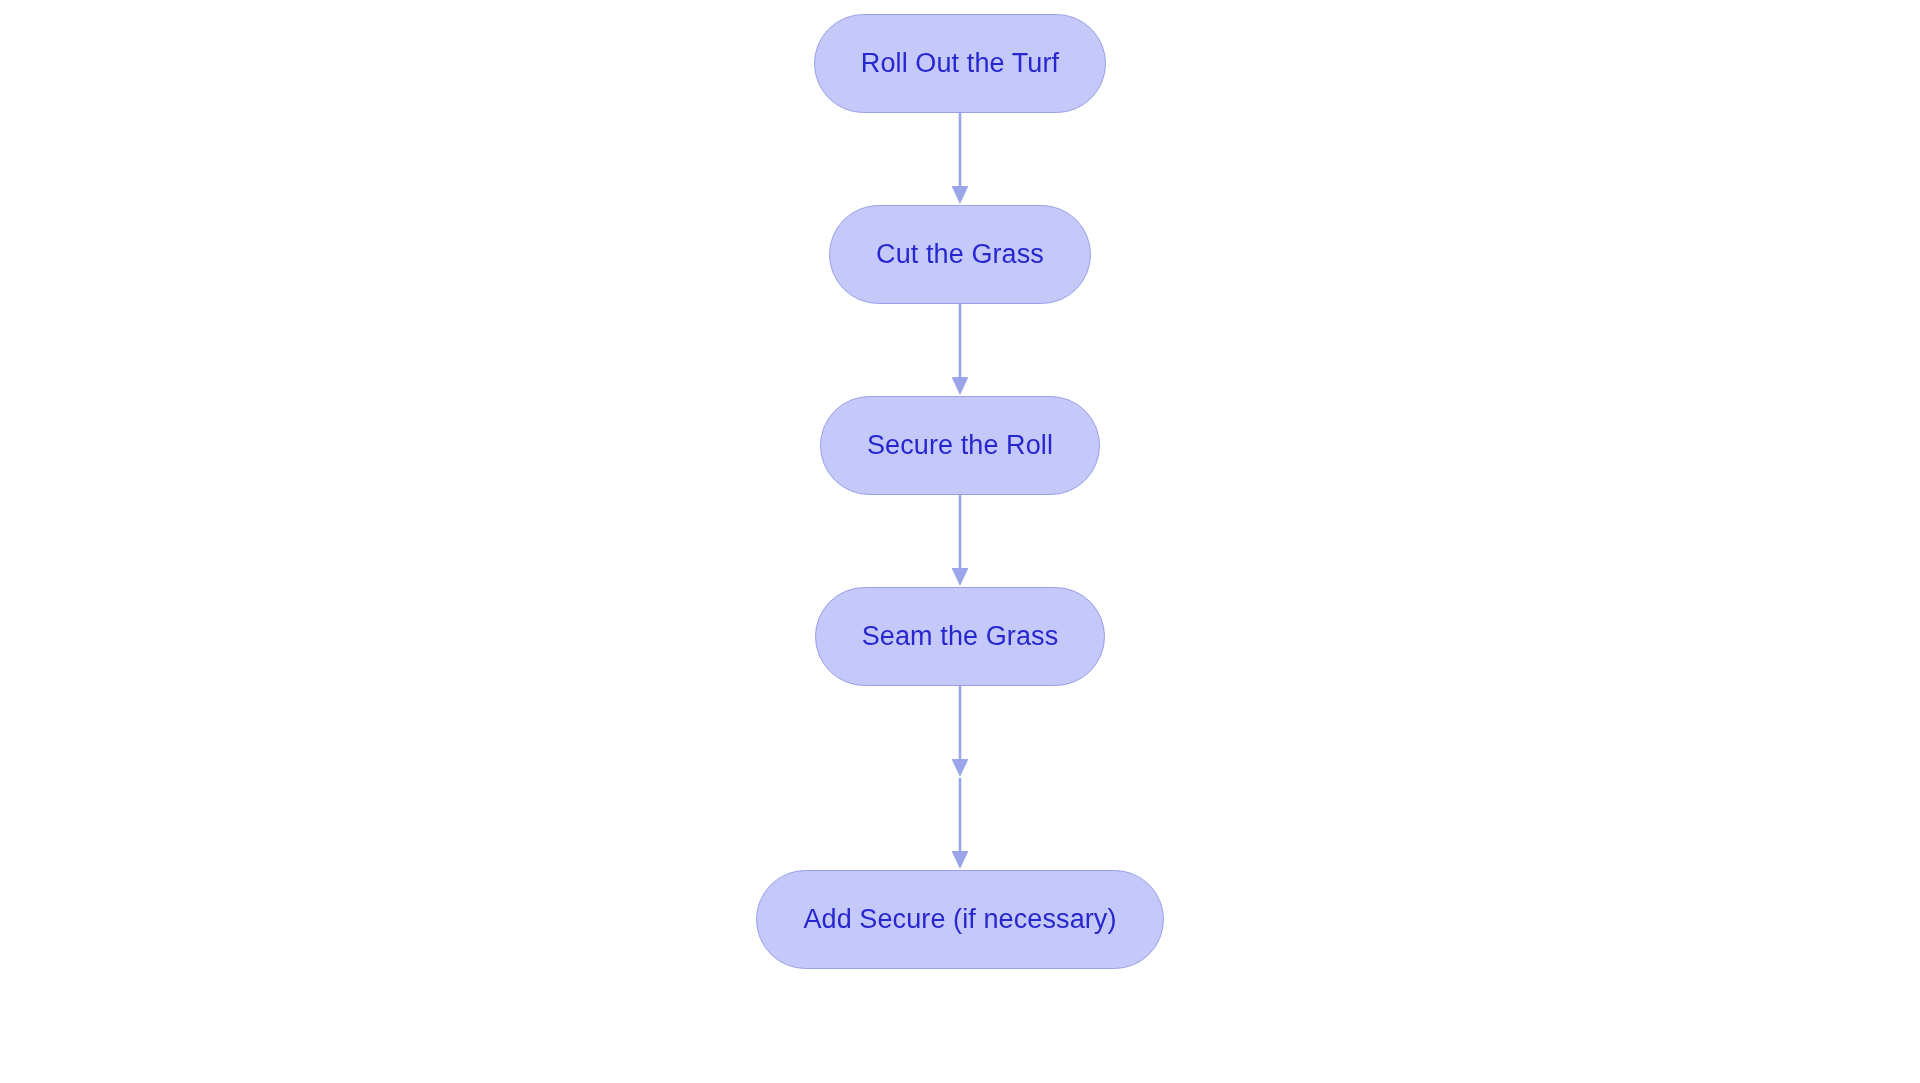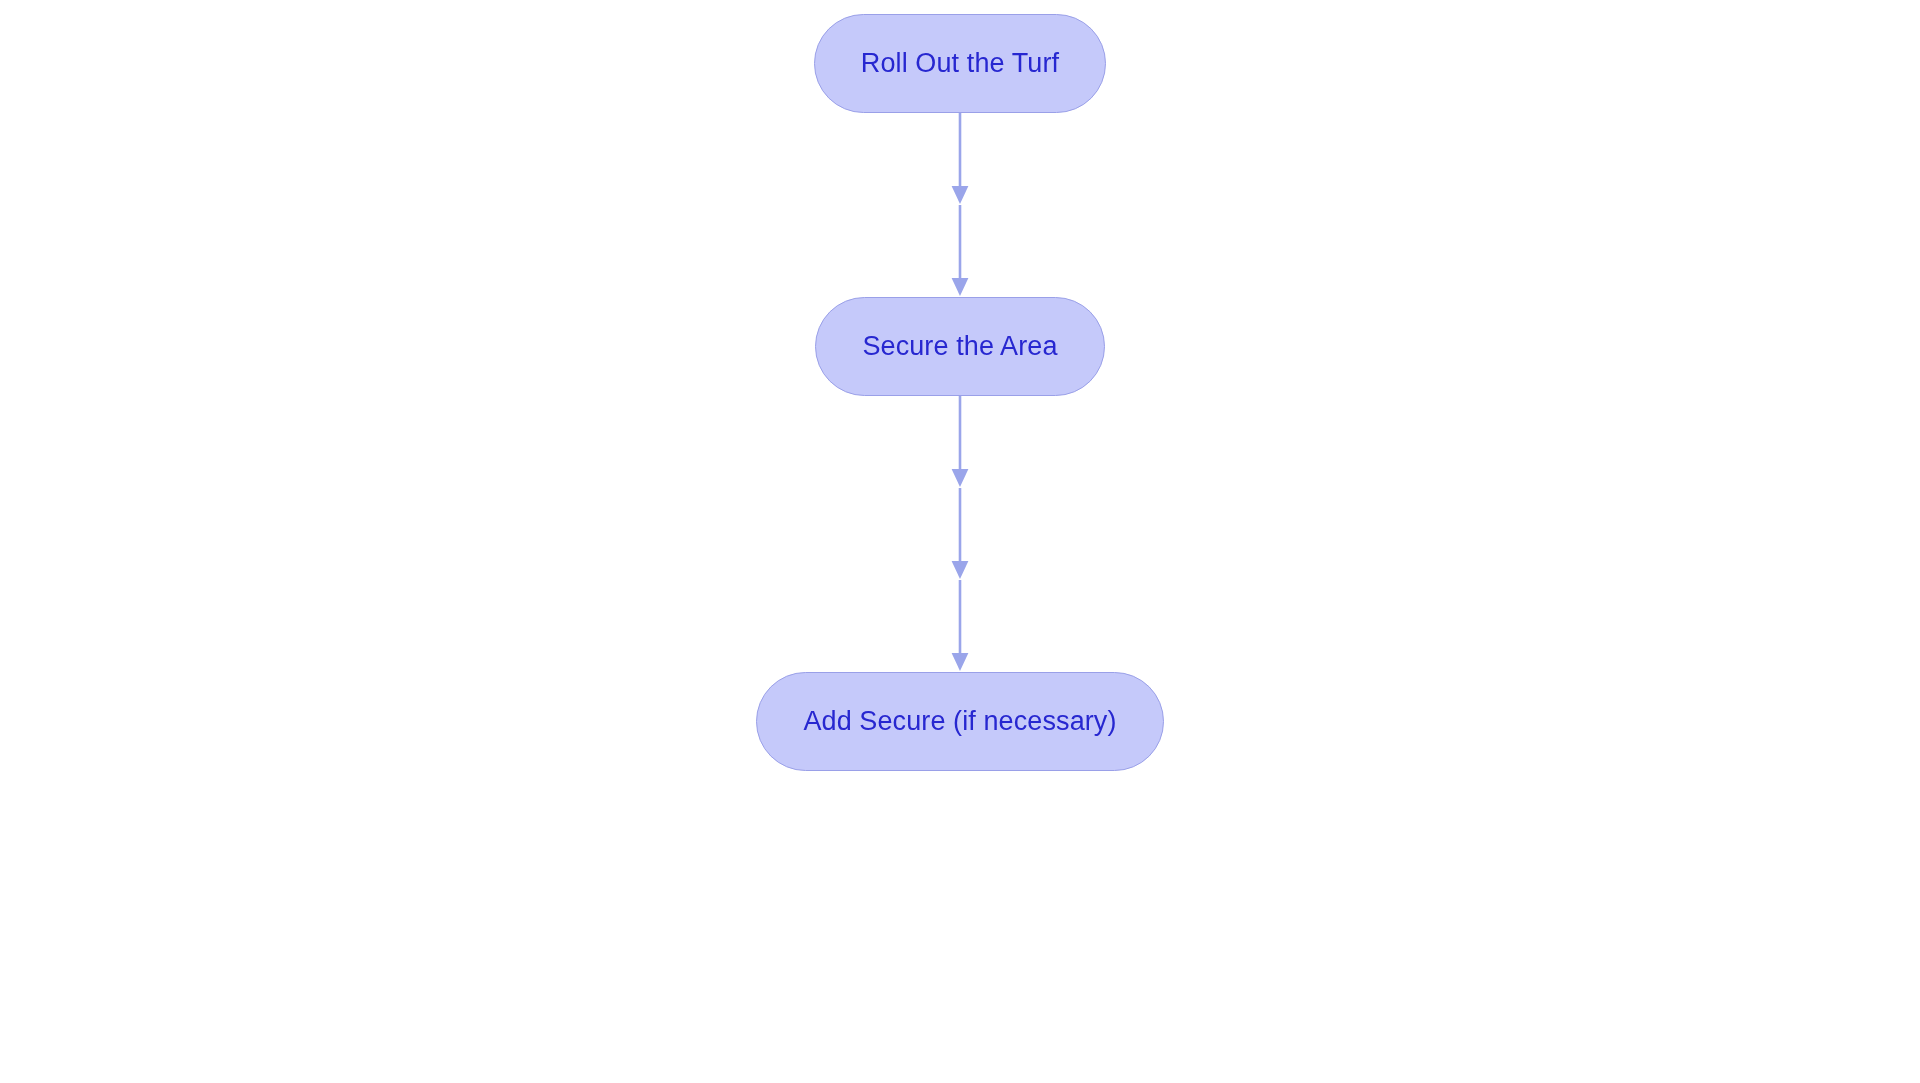--- a/index.html
+++ b/index.html
@@ -70,35 +70,41 @@
 
     <div class="flow-node">
       <span class="node-label">Roll Out the Turf</span>
     </div>
 
     <svg class="connector" viewBox="0 0 24 92">
       <line x1="12" y1="0" x2="12" y2="78" stroke="#9aa5ea" stroke-width="2.6"></line>
       <polygon points="12,91 3.6,73 20.4,73" fill="#9aa5ea"></polygon>
     </svg>
 
+    <div class="flow-node">
+      <span class="node-label">Cut the Grass</span>
+    </div>
 
     <svg class="connector" viewBox="0 0 24 92">
       <line x1="12" y1="0" x2="12" y2="78" stroke="#9aa5ea" stroke-width="2.6"></line>
       <polygon points="12,91 3.6,73 20.4,73" fill="#9aa5ea"></polygon>
     </svg>
 
     <div class="flow-node">
-      <span class="node-label">Secure the Area</span>
+      <span class="node-label">Secure the Roll</span>
     </div>
 
     <svg class="connector" viewBox="0 0 24 92">
       <line x1="12" y1="0" x2="12" y2="78" stroke="#9aa5ea" stroke-width="2.6"></line>
       <polygon points="12,91 3.6,73 20.4,73" fill="#9aa5ea"></polygon>
     </svg>
 
+    <div class="flow-node">
+      <span class="node-label">Seam the Grass</span>
+    </div>
 
     <svg class="connector" viewBox="0 0 24 92">
       <line x1="12" y1="0" x2="12" y2="78" stroke="#9aa5ea" stroke-width="2.6"></line>
       <polygon points="12,91 3.6,73 20.4,73" fill="#9aa5ea"></polygon>
     </svg>
 
 
     <svg class="connector" viewBox="0 0 24 92">
       <line x1="12" y1="0" x2="12" y2="78" stroke="#9aa5ea" stroke-width="2.6"></line>
       <polygon points="12,91 3.6,73 20.4,73" fill="#9aa5ea"></polygon>

